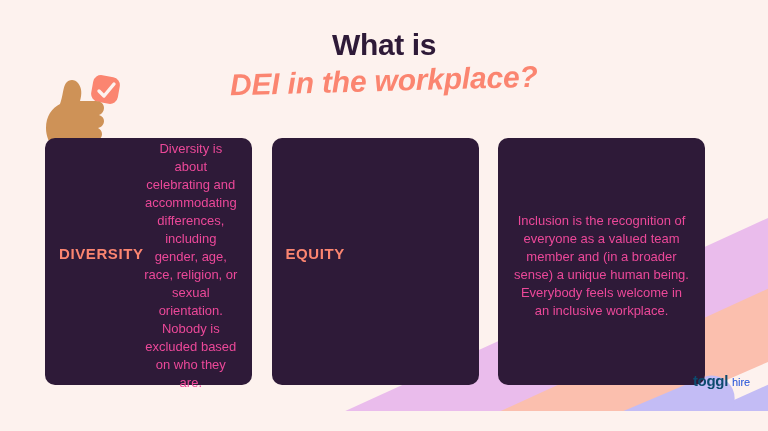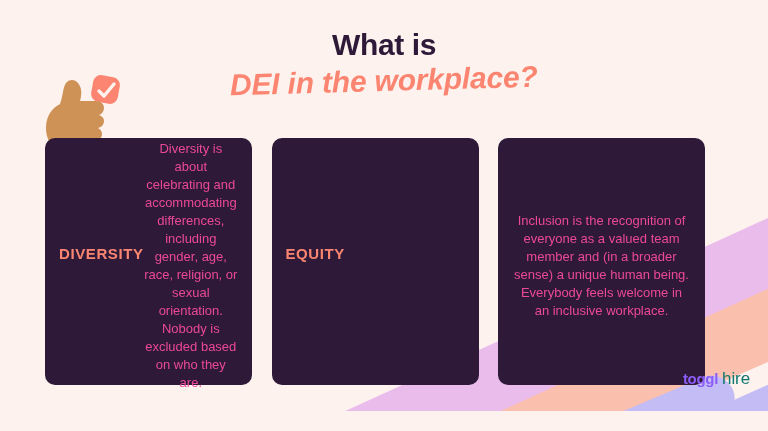--- a/index.html
+++ b/index.html
@@ -109,27 +109,27 @@
     position: absolute;
     right: 18px;
     bottom: 22px;
     display: flex;
     align-items: baseline;
     gap: 4px;
   }
   .logo-toggl {
     font-size: 15px;
     font-weight: bold;
-    color: #8b5cf6;
+    color: #0c4a6e;
     letter-spacing: -0.3px;
   }
   .logo-hire {
-    font-size: 17px;
+    font-size: 11px;
     font-weight: normal;
-    color: #0f766e;
+    color: #1d4ed8;
     letter-spacing: -0.1px;
   }
 </style>
 </head>
 <body>
 
 <div id="canvas">
 
   <svg class="ribbon-layer" viewBox="0 0 768 431" width="768" height="431" aria-hidden="true">
     <defs>

